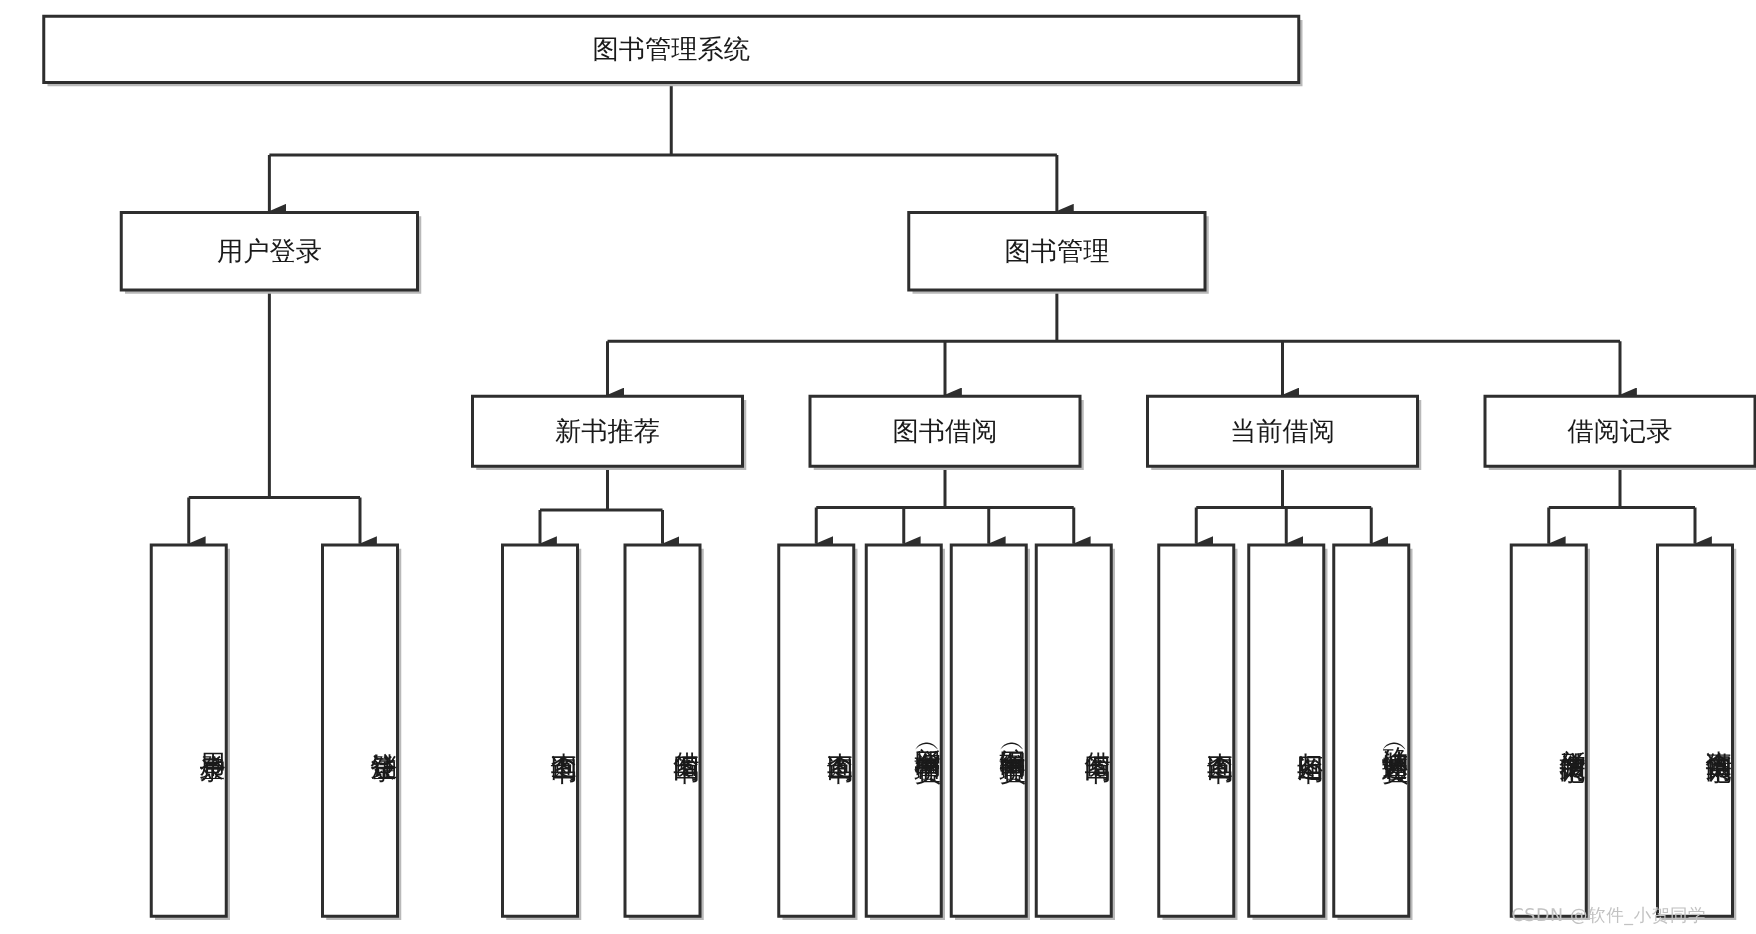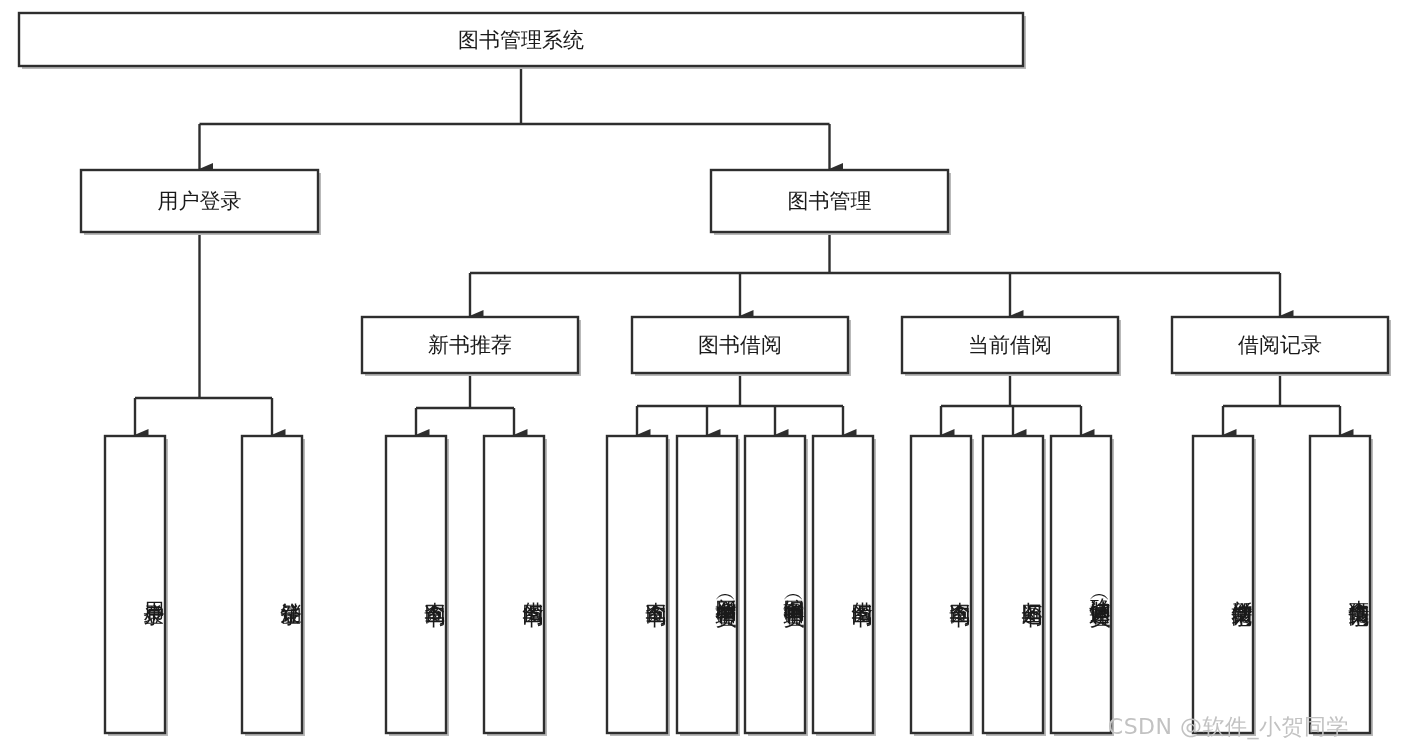--- a/index.html
+++ b/index.html
@@ -12,20 +12,21 @@
     width: 1405px;
     height: 747px;
     font-family: "DejaVu Sans", "Liberation Sans", sans-serif;
     overflow: hidden;
     position: relative;
   }
   #diagram-root {
     position: relative;
     width: 1357px;
     height: 747px;
+    margin-left: 16px;
   }
   svg#tree-svg {
     position: absolute;
     top: 0;
     left: 0;
     width: 1405px;
     height: 747px;
     display: block;
   }
   .node-box {
@@ -67,21 +68,21 @@
     display: flex;
     align-items: flex-start;
     justify-content: center;
     pointer-events: none;
   }
   .watermark {
     position: absolute;
     right: 8px;
     bottom: 5px;
     font-family: "DejaVu Sans", "Liberation Sans", sans-serif;
-    font-size: 22px;
+    font-size: 14px;
     color: #c2c2c2;
     letter-spacing: 0.5px;
     white-space: nowrap;
   }
 </style>
 </head>
 <body>
 
 <div id="diagram-root">
 

